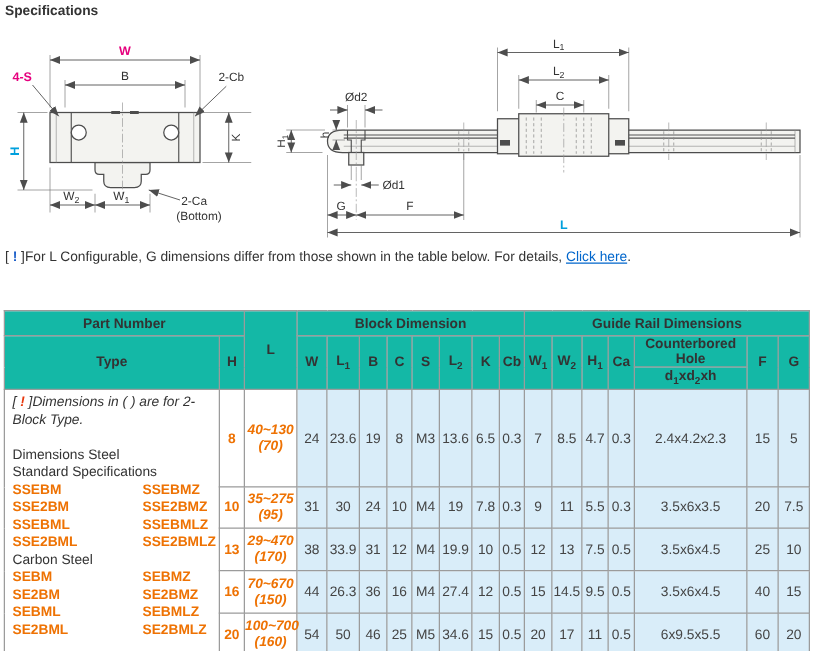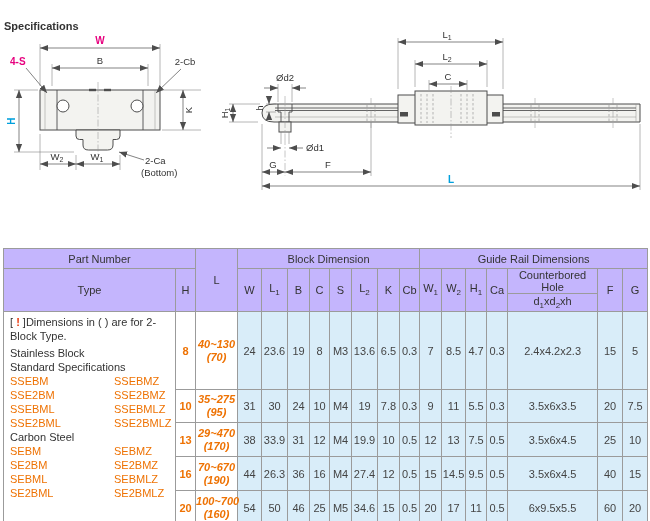--- a/index.html
+++ b/index.html
@@ -1,36 +1,36 @@
 <!DOCTYPE html>
 <html><head>
 <meta charset="utf-8">
 <style>
   html,body{margin:0;padding:0;background:#fff;}
   .page{position:relative;width:650px;height:521px;background:#fff;font-family:"Liberation Sans",sans-serif;overflow:hidden;}
-  .title{position:absolute;left:4px;top:20px;font-size:11px;font-weight:bold;color:#333;}
+  .title{position:absolute;left:4px;top:3px;font-size:11px;font-weight:bold;color:#333;}
   .diag-left{position:absolute;left:5px;top:24px;}
   .diag-right{position:absolute;left:222px;top:16px;}
   .note{position:absolute;left:4px;top:200px;font-size:11px;color:#333;white-space:nowrap;}
   .bang-blue{color:#1a5dc8;font-weight:bold;}
   .bang-red{color:#e8380d;font-weight:bold;}
   .link{color:#0066cc;text-decoration:underline;cursor:pointer;}
   
   .spec-table{position:absolute;left:3px;top:248px;width:644px;border-collapse:collapse;table-layout:fixed;}
   .spec-table th,.spec-table td{border:1px solid #9b9b9b;padding:0;text-align:center;vertical-align:middle;font-size:11px;}
-  .spec-table th{background:#c4b5fd;color:#333;font-weight:normal;}
+  .spec-table th{background:#14b8a6;color:#333;font-weight:bold;}
   .spec-table sub{font-size:8px;}
   td.d{background:#d9edf9;color:#444;}
   td.hl{background:#fff;color:#ee7203;font-weight:bold;}
   td.lcell{line-height:13px;font-style:italic;}
   .type-cell{background:#fff;text-align:left !important;vertical-align:top !important;padding:3px 6px !important;color:#333;}
-  .tc-note{margin-bottom:3px;line-height:14px;}
+  .tc-note{margin-bottom:14px;line-height:14px;font-style:italic;}
   .tc-label{line-height:14px;}
   .parts{display:grid;grid-template-columns:104px auto;line-height:14px;}
-  .part{color:#ee7203;font-weight:normal;text-decoration:none;cursor:pointer;}
+  .part{color:#ee7203;font-weight:bold;text-decoration:none;cursor:pointer;}
   .carbon{}
   
   svg text{fill:#333;font-size:9.5px;font-family:"Liberation Sans",sans-serif;}
   .mag{fill:#e6007e;font-weight:bold;font-size:10px;}
   .cyan{fill:#00a0dd;font-weight:bold;font-size:10px;}
   .draw{fill:#f3f3f0;stroke:#4d4d4d;stroke-width:1;}
   .hole{fill:#fff;stroke:#4d4d4d;stroke-width:1;}
   .ln{stroke:#4d4d4d;stroke-width:0.9;fill:none;}
   .thin{stroke:#8c8c8c;stroke-width:0.5;fill:none;}
   .dim{stroke:#4d4d4d;stroke-width:0.7;fill:none;}
@@ -199,20 +199,23 @@
       <line class="dim" x1="63" y1="156" x2="149" y2="156" marker-start="url(#ar2)" marker-end="url(#ar2)"></line>
       <text x="51" y="152" text-anchor="middle">G</text>
       <text x="106" y="152" text-anchor="middle">F</text>
 
       <line class="ext" x1="418" y1="108" x2="418" y2="174"></line>
       <line class="dim" x1="40" y1="170" x2="418" y2="170" marker-start="url(#ar2)" marker-end="url(#ar2)"></line>
       <text class="cyan" x="229" y="167" text-anchor="middle">L</text>
     </g>
   </svg>
 
+  <div class="note">
+    <span>[ </span><span class="bang-blue">!</span><span> ]For L Configurable, G dimensions differ from those shown in the table below. For details, </span><a class="link">Click here</a><span>.</span>
+  </div>
 
   <table class="spec-table">
     <colgroup>
       <col style="width:172px">
         <col style="width:20px">
         <col style="width:42px">
       <col style="width:24px">
         <col style="width:26px">
         <col style="width:22px">
         <col style="width:20px">
@@ -255,21 +258,21 @@
         <th rowspan="2">G</th>
       </tr>
       <tr style="height:18px">
         <th><span>d</span><sub>1</sub><span>xd</span><sub>2</sub><span>xh</span></th>
       </tr>
     </thead>
     <tbody>
       <tr style="height:78px">
         <td class="type-cell" rowspan="5">
           <div class="tc-note"><span>[ </span><span class="bang-red">!</span><span> ]Dimensions in ( ) are for 2-Block Type.</span></div>
-          <div class="tc-label">Stainless Block</div>
+          <div class="tc-label">Dimensions Steel</div>
           <div class="tc-label">Standard Specifications</div>
           <div class="parts">
             <a class="part">SSEBM</a>
               <a class="part">SSEBMZ</a>
             <a class="part">SSE2BM</a>
               <a class="part">SSE2BMZ</a>
             <a class="part">SSEBML</a>
               <a class="part">SSEBMLZ</a>
             <a class="part">SSE2BML</a>
               <a class="part">SSE2BMLZ</a>
@@ -337,21 +340,21 @@
         <td class="d">12</td>
         <td class="d">13</td>
         <td class="d">7.5</td>
         <td class="d">0.5</td>
         <td class="d">3.5x6x4.5</td>
         <td class="d">25</td>
         <td class="d">10</td>
       </tr>
       <tr style="height:34px">
         <td class="hl">16</td>
-        <td class="hl lcell"><span>70~670</span><br><span>(190)</span></td>
+        <td class="hl lcell"><span>70~670</span><br><span>(150)</span></td>
         <td class="d">44</td>
         <td class="d">26.3</td>
         <td class="d">36</td>
         <td class="d">16</td>
         <td class="d">M4</td>
         <td class="d">27.4</td>
         <td class="d">12</td>
         <td class="d">0.5</td>
         <td class="d">15</td>
         <td class="d">14.5</td>

